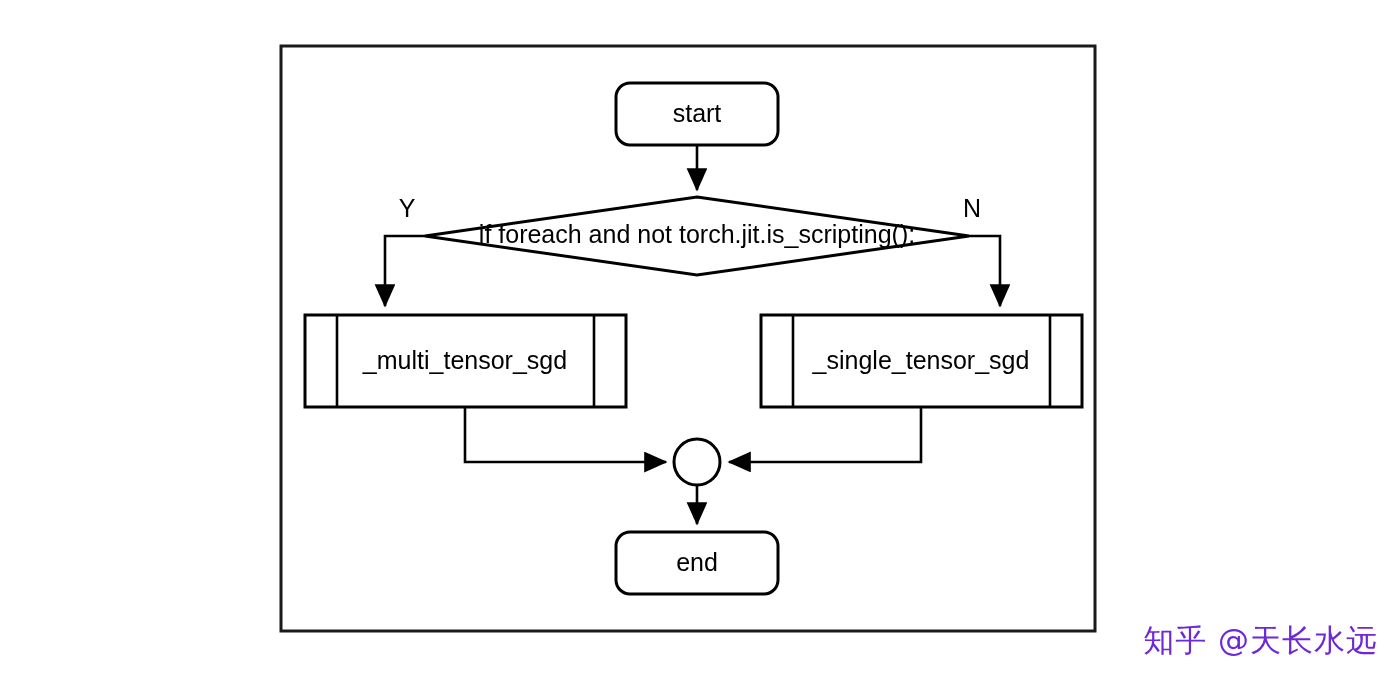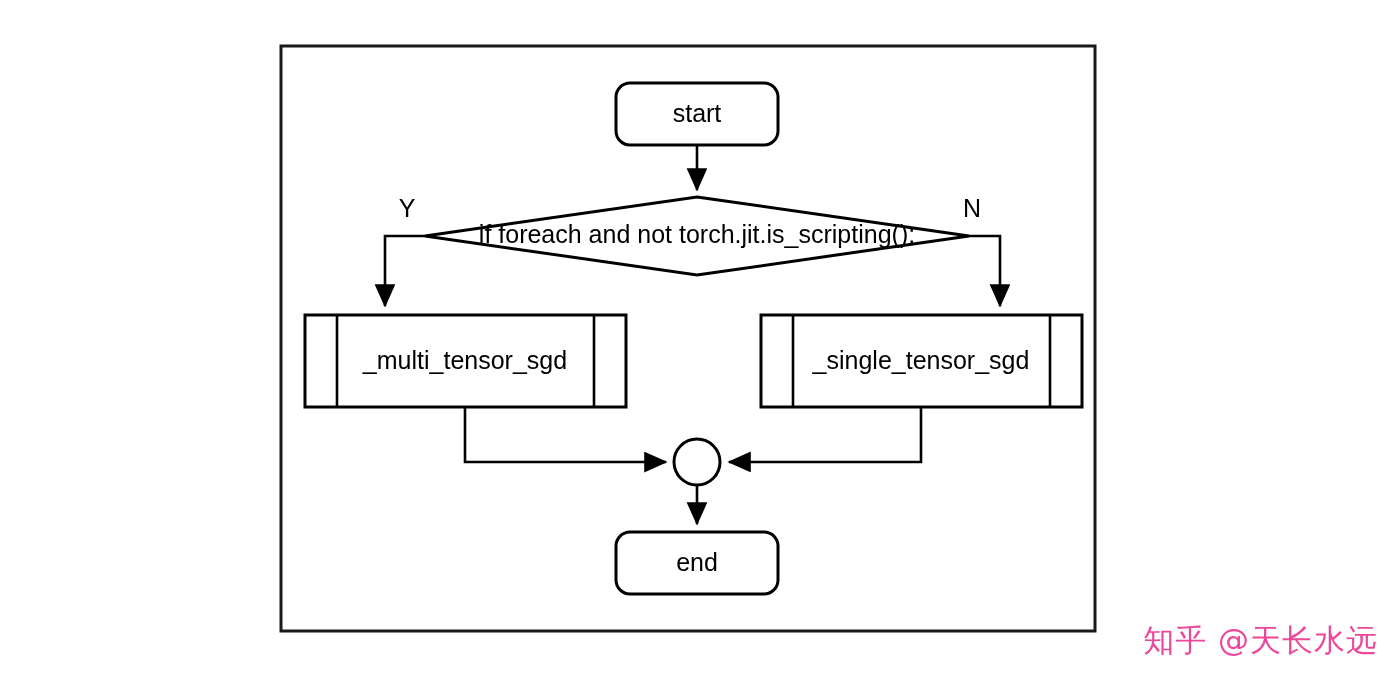--- a/index.html
+++ b/index.html
@@ -69,21 +69,21 @@
     fill: none;
     stroke: #1a1a1a;
     stroke-width: 3;
   }
   .watermark {
     position: absolute;
     right: 14px;
     bottom: 22px;
     font-family: "DejaVu Sans", sans-serif;
     font-size: 31px;
-    color: #ec4899;
+    color: #6d28d9;
     letter-spacing: 1px;
     white-space: nowrap;
     user-select: none;
   }
 </style>
 </head>
 <body>
 
 <div id="canvas-root">
 

